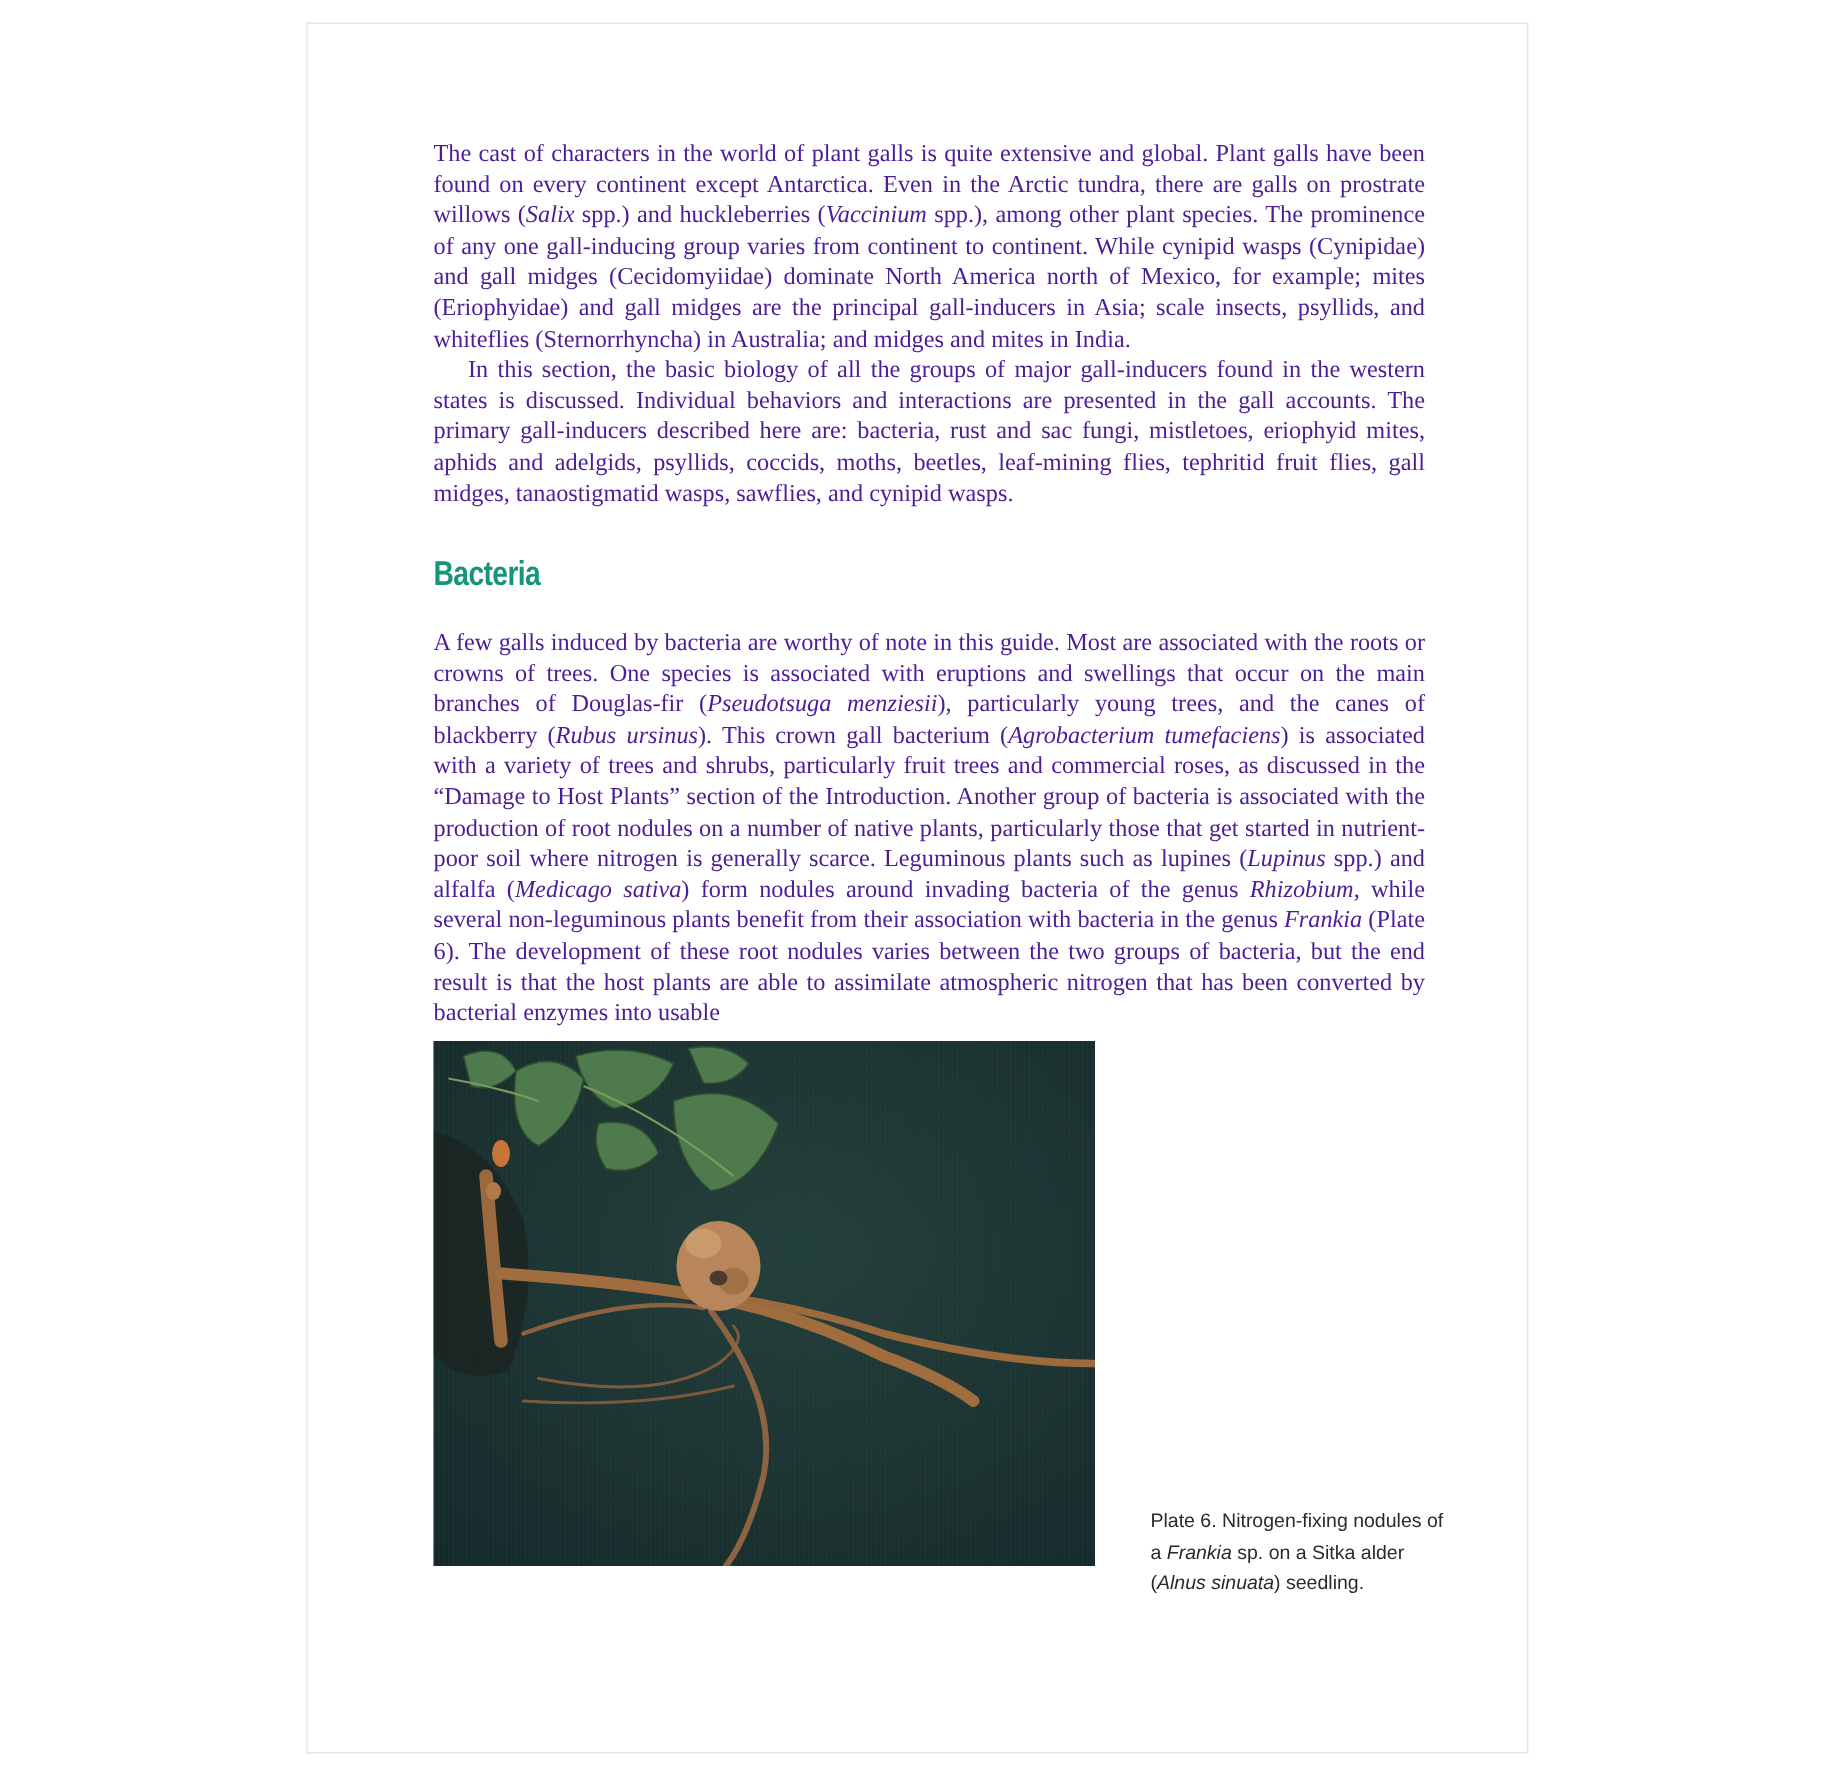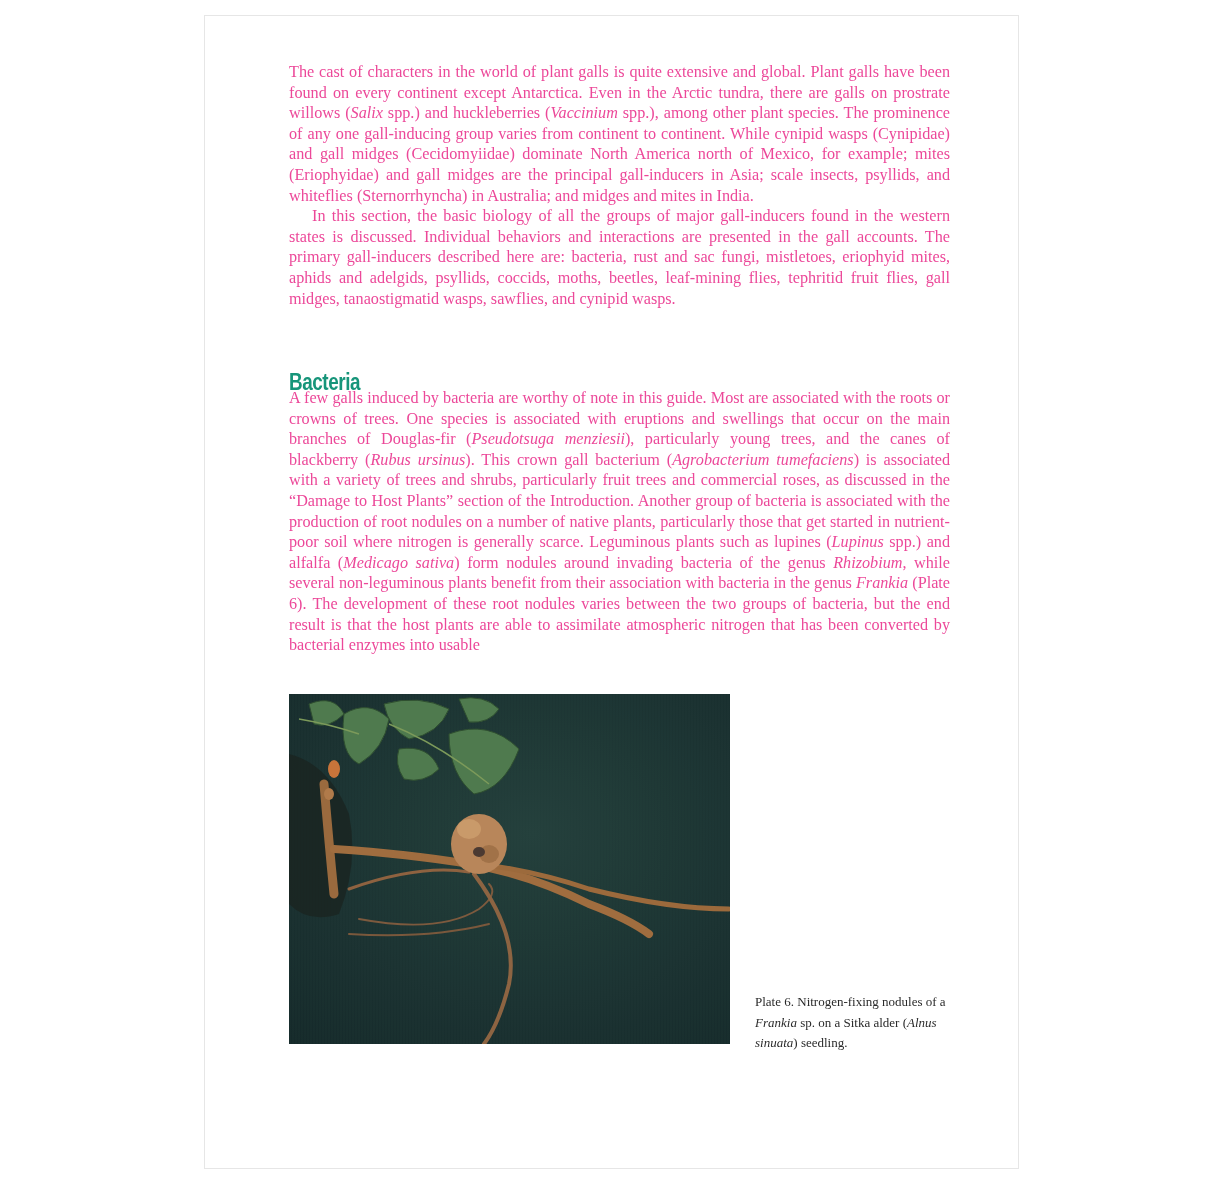--- a/index.html
+++ b/index.html
@@ -20,23 +20,24 @@
       box-sizing: border-box;
       background: #ffffff;
     }
     .text-block {
       position: absolute;
       left: 289px;
       width: 661px;
       font-family: "Liberation Serif", "DejaVu Serif", serif;
       font-size: 16.2px;
       line-height: 20.6px;
-      color: #ec4899;
+      color: #4c1d95;
       text-align: justify;
       hyphens: manual;
+      margin-top: 30px;
     }
     .text-block p {
       margin: 0;
     }
     .text-block p.indent {
       text-indent: 23px;
     }
     .intro {
       top: 62px;
     }
@@ -68,25 +69,25 @@
     .plate-image svg {
       display: block;
       width: 100%;
       height: 100%;
     }
     .caption {
       position: absolute;
       left: 751px;
       top: 988px;
       width: 200px;
-      font-family: Liberation Serif, serif;
+      font-family: Liberation Sans, sans-serif;
       font-size: 13px;
       line-height: 20.5px;
       color: #2a2a2a;
-      margin: 4px;
+      margin: 16px;
     }
     em { font-style: italic; }
   </style>
 </head>
 <body>
 
 <div class="page"></div>
 
 <div class="text-block intro">
   <p>The cast of characters in the world of plant galls is quite extensive and global. Plant galls have been found on every continent except Antarctica. Even in the Arctic tundra, there are galls on prostrate willows (<em>Salix</em> spp.) and huckleberries (<em>Vaccinium</em> spp.), among other plant species. The prominence of any one gall-inducing group varies from continent to continent. While cynipid wasps (Cynipidae) and gall midges (Cecidomyiidae) dominate North America north of Mexico, for example; mites (Eriophyidae) and gall midges are the principal gall-inducers in Asia; scale insects, psyllids, and whiteflies (Sternorrhyncha) in Australia; and midges and mites in India.</p>

